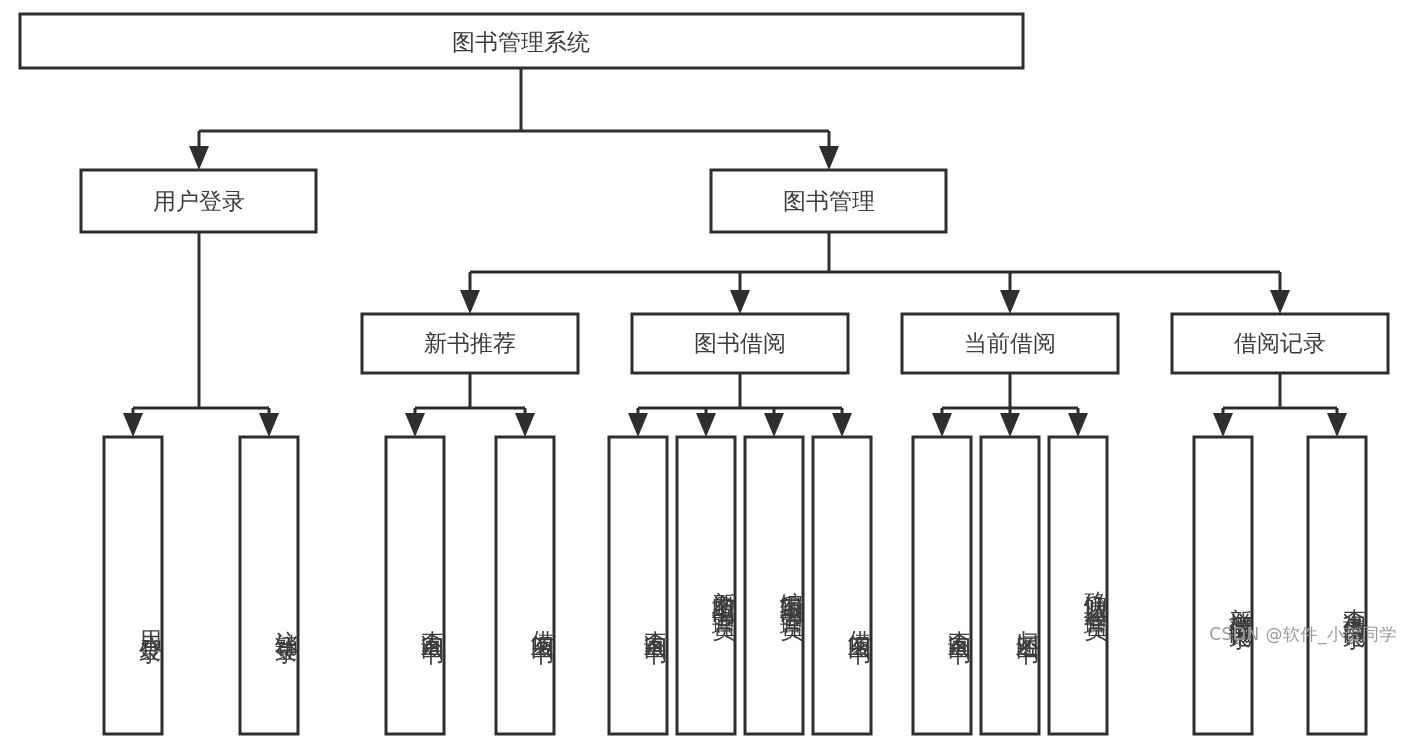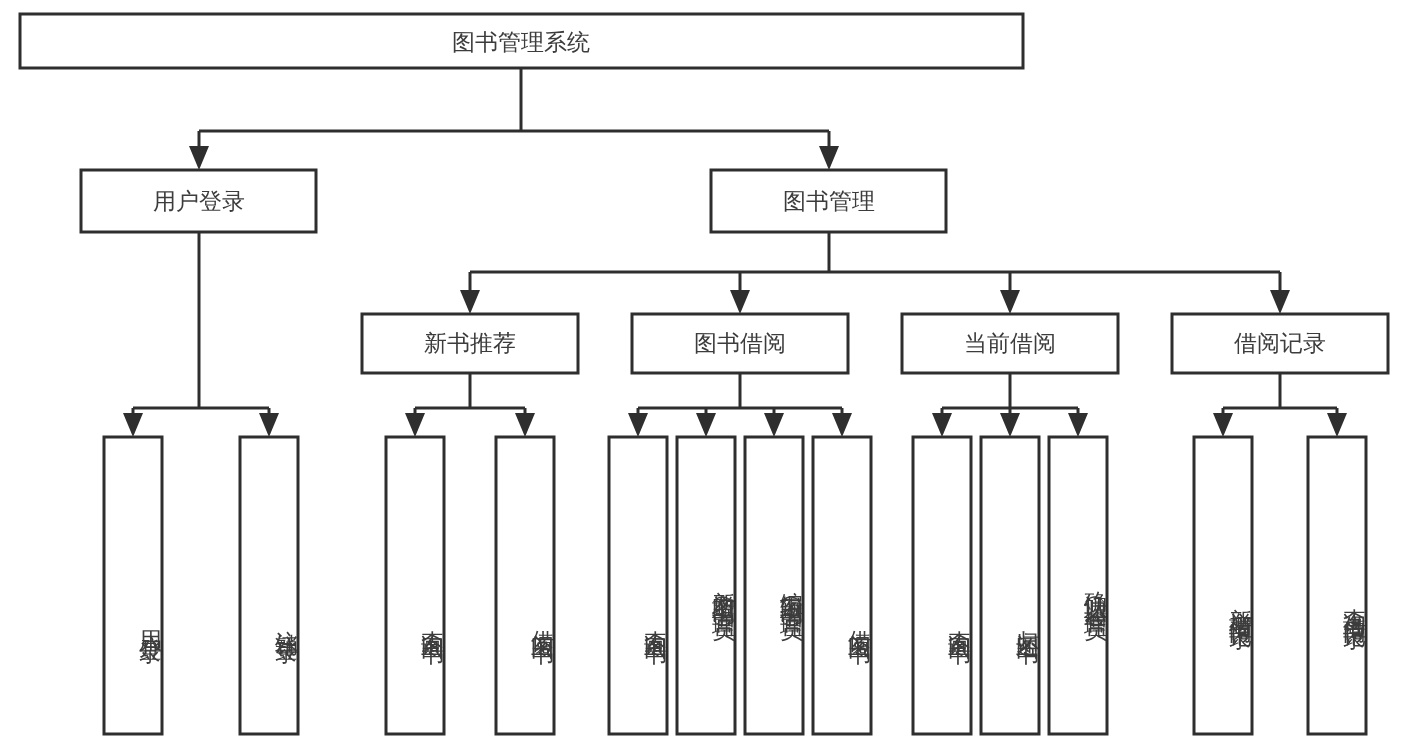--- a/index.html
+++ b/index.html
@@ -197,13 +197,14 @@
   <div class="vlabel" style="left:609px; top:505px;  width:58px; height:229px;">查询图书</div>
   <div class="vlabel" style="left:677px; top:447px;  width:58px; height:287px;">新增图书（管理员）</div>
   <div class="vlabel" style="left:745px; top:447px;  width:58px; height:287px;">编辑图书（管理员）</div>
   <div class="vlabel" style="left:813px; top:505px;  width:58px; height:229px;">借阅图书</div>
   <div class="vlabel" style="left:913px; top:505px;  width:58px; height:229px;">查询图书</div>
   <div class="vlabel" style="left:981px; top:505px;  width:58px; height:229px;">归还图书</div>
   <div class="vlabel" style="left:1049px; top:447px; width:58px; height:287px;">确认归还（管理员）</div>
   <div class="vlabel" style="left:1194px; top:470px; width:58px; height:264px;">新增借阅记录</div>
   <div class="vlabel" style="left:1308px; top:470px; width:58px; height:264px;">查询借阅记录</div>
 
+  <div class="watermark">CSDN @软件_小贺同学</div>
 </div>
 
 </body></html>

